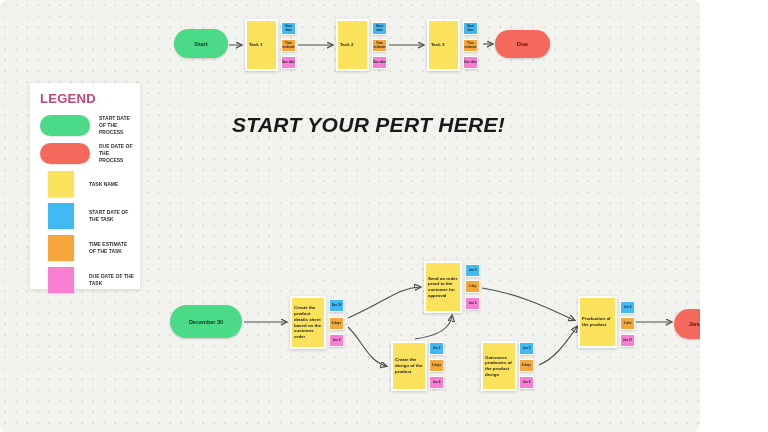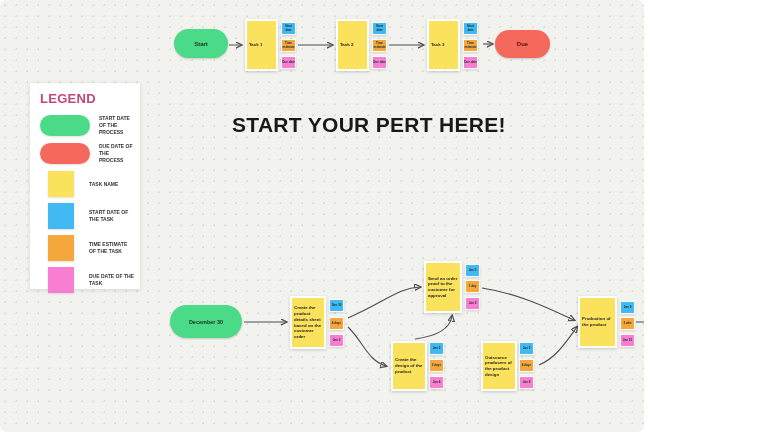--- a/index.html
+++ b/index.html
@@ -1,18 +1,18 @@
 <!DOCTYPE html>
 <html><head>
 <meta charset="utf-8">
 <style>
   html,body{margin:0;padding:0;}
   body{font-family:"Liberation Sans", sans-serif;}
   .canvas{
-    position:relative;width:644px;height:432px;overflow:hidden;
+    position:relative;width:700px;height:432px;overflow:hidden;
     background-color:#f2f2ef;
     background-image:radial-gradient(#d9d9d6 1px, transparent 1px);
     background-size:11px 11px;
     border-radius:7px;
   }
   .arrows{position:absolute;left:0;top:0;width:768px;height:432px;pointer-events:none;}
   .arrows path{stroke:#4d4d4d;stroke-width:1.1;fill:none;}
 
   .pill{
     position:absolute;border-radius:999px;display:flex;align-items:center;justify-content:center;
@@ -43,21 +43,21 @@
   .legend-title{font-size:13px;font-weight:800;color:#c4467a;letter-spacing:.3px;margin:0 0 9px 0;}
   .lrow{display:flex;align-items:center;margin-bottom:7px;}
   .lrow .lbl{font-size:5px;font-weight:700;color:#333;width:48px;line-height:1.35;}
   .sw{flex:none;margin-right:9px;box-shadow:0 1px 2px rgba(0,0,0,.12);}
   .sw.pillsw{width:50px;height:21px;border-radius:11px;}
   .sw.sqsw{width:26px;height:26px;margin-left:8px;margin-right:15px;}
   .sw.green{background:#4ada88;} .sw.red{background:#f4695c;} .sw.yellow{background:#fbe25c;}
   .sw.blue{background:#41baf3;} .sw.orange{background:#f6a73b;} .sw.pink{background:#f87ed2;}
   .lrow.sq{margin-bottom:6px;}
 
-  .heading{position:absolute;font-weight:800;color:#191919;letter-spacing:.3px;white-space:nowrap;}
+  .heading{position:absolute;font-weight:800;color:#191919;letter-spacing:.3px;white-space:nowrap;font-style:italic;}
   .heading.main{left:232px;top:113px;font-size:21px;}
   .heading.sample{left:394px;top:397px;font-size:19px;}
 </style>
 </head>
 <body>
 
 <div class="canvas">
 
   <svg class="arrows">
     <defs>

